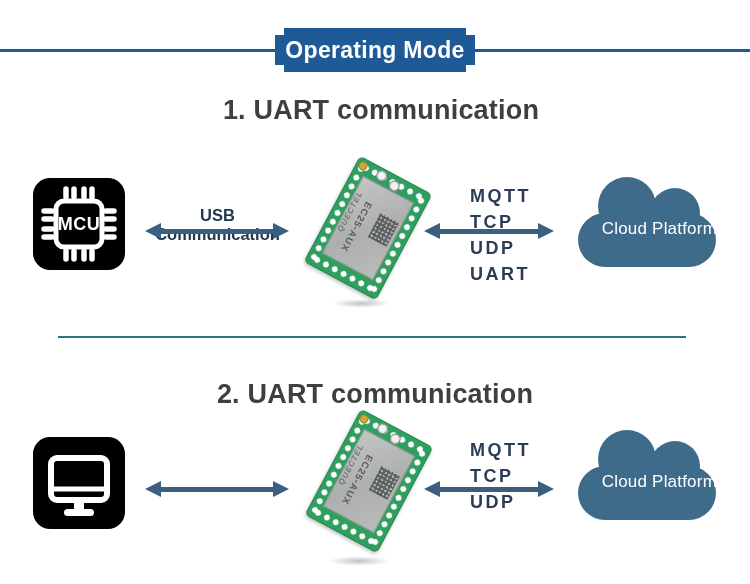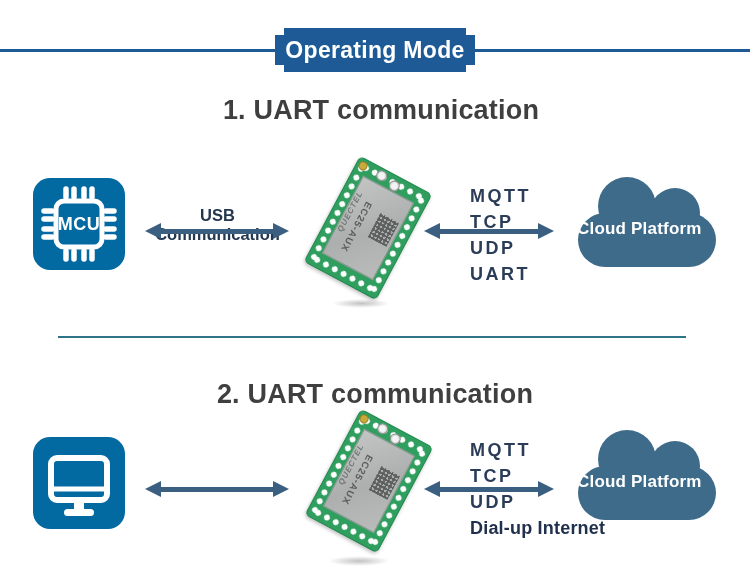--- a/index.html
+++ b/index.html
@@ -20,21 +20,21 @@
     color:#ffffff;font-size:23px;font-weight:700;letter-spacing:.3px;
   }
   
   .section-title{
     position:absolute;left:0;width:750px;text-align:center;color:#3f3f3f;
     font-size:27px;font-weight:600;letter-spacing:.2px;
   }
   .title-1{top:95px;margin-left:6px;}
   .title-2{top:356px;margin-top:23px;}
   
-  .tile{position:absolute;left:33px;width:92px;height:92px;background:#0369a1;border-radius:17px;}
+  .tile{position:absolute;left:33px;width:92px;height:92px;background:#000000;border-radius:17px;}
   .tile-1{top:178px;}
   .tile-2{top:437px;}
   .tile svg{position:absolute;left:0;top:0;}
   .mcu-label{
     position:absolute;left:50%;top:50%;transform:translate(-50%,-50%);
     color:#fff;font-size:18px;font-weight:700;letter-spacing:.5px;
   }
   
   .h-arrow{position:absolute;height:5px;background:#3a5f80;}
   .h-arrow::before{
@@ -53,22 +53,22 @@
   
   .protocol{
     position:absolute;left:462px;color:#2b3c58;font-size:18px;font-weight:700;letter-spacing:2.5px;margin-left:8px;
   }
   .protocol.dialup{letter-spacing:.2px;color:#20304d;}
   
   .cloud{position:absolute;left:577px;width:140px;height:94px;}
   .cloud-1{top:175px;}
   .cloud-2{top:428px;}
   .cloud-label{
-    position:absolute;left:0;right:0;top:44px;text-align:left;color:#ffffff;
-    font-size:17px;font-weight:700;letter-spacing:.2px;
+    position:absolute;left:0;right:0;top:44px;text-align:right;color:#ffffff;
+    font-size:17px;font-weight:400;letter-spacing:.2px;
   }
   
   .module{position:absolute;width:80px;height:118px;}
   .module-1{left:327px;top:168px;}
   .module-2{left:328px;top:421px;}
   .board{
     position:absolute;left:0;top:0;width:80px;height:118px;background:#2f9e5f;
     border:1px solid #1f8a4e;border-radius:5px;transform:rotate(28deg);
     box-shadow:0 2px 4px rgba(0,0,0,.25);
   }
@@ -214,21 +214,20 @@
       <div class="ufl ufl-a"></div>
       <div class="ufl ufl-b"></div>
     </div>
   </div>
   <div class="module-shadow shadow-2"></div>
 
   <div class="h-arrow" style="left:440px;top:487px;width:98px;"></div>
   <div class="protocol" style="top:440px;">MQTT</div>
   <div class="protocol" style="top:466px;">TCP</div>
   <div class="protocol" style="top:492px;">UDP</div>
-  <div class="protocol dialup" style="top:518px;">Dial-up Internet</div>
 
   <div class="cloud cloud-2">
     <svg width="140" height="94" viewBox="0 0 140 94">
       <g fill="#3e6b8a">
         <circle cx="50" cy="31" r="29"></circle>
         <circle cx="98" cy="38" r="25"></circle>
         <rect x="1" y="38" width="138" height="54" rx="27"></rect>
       </g>
     </svg>
     <div class="cloud-label">Cloud Platform</div>

